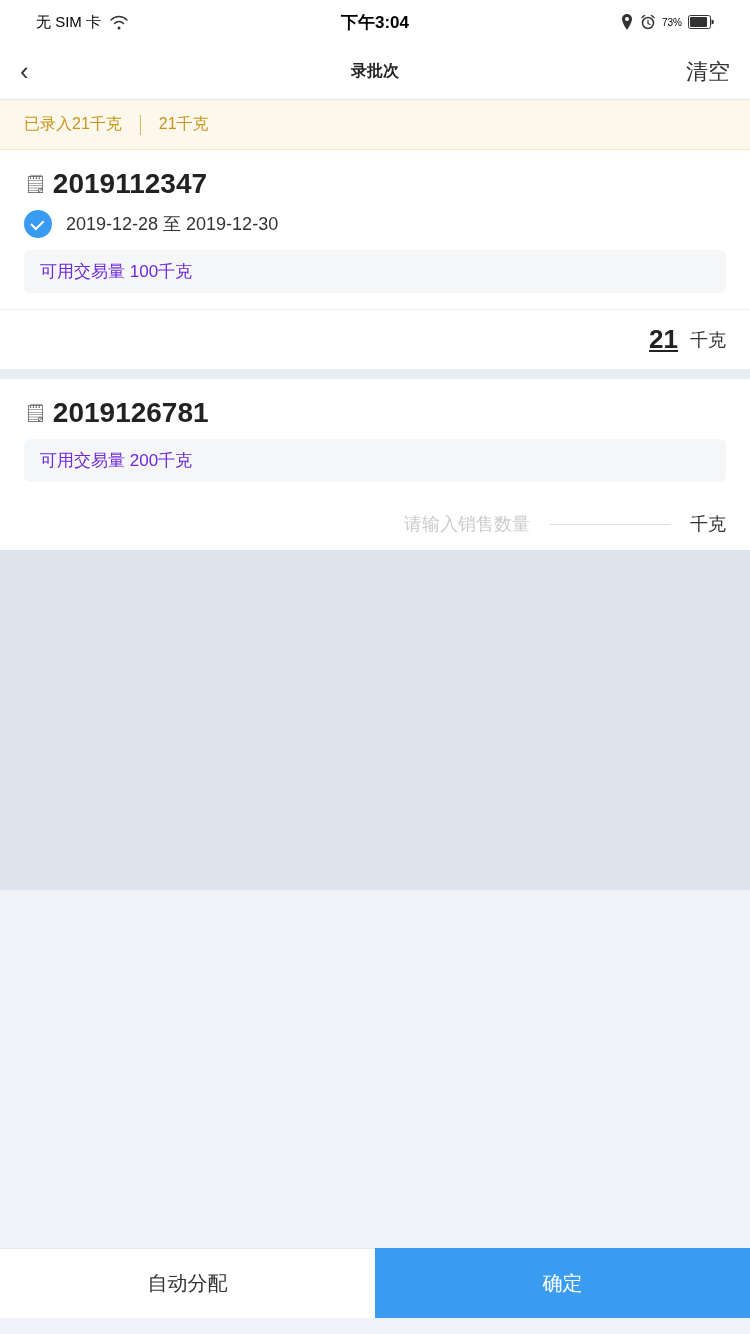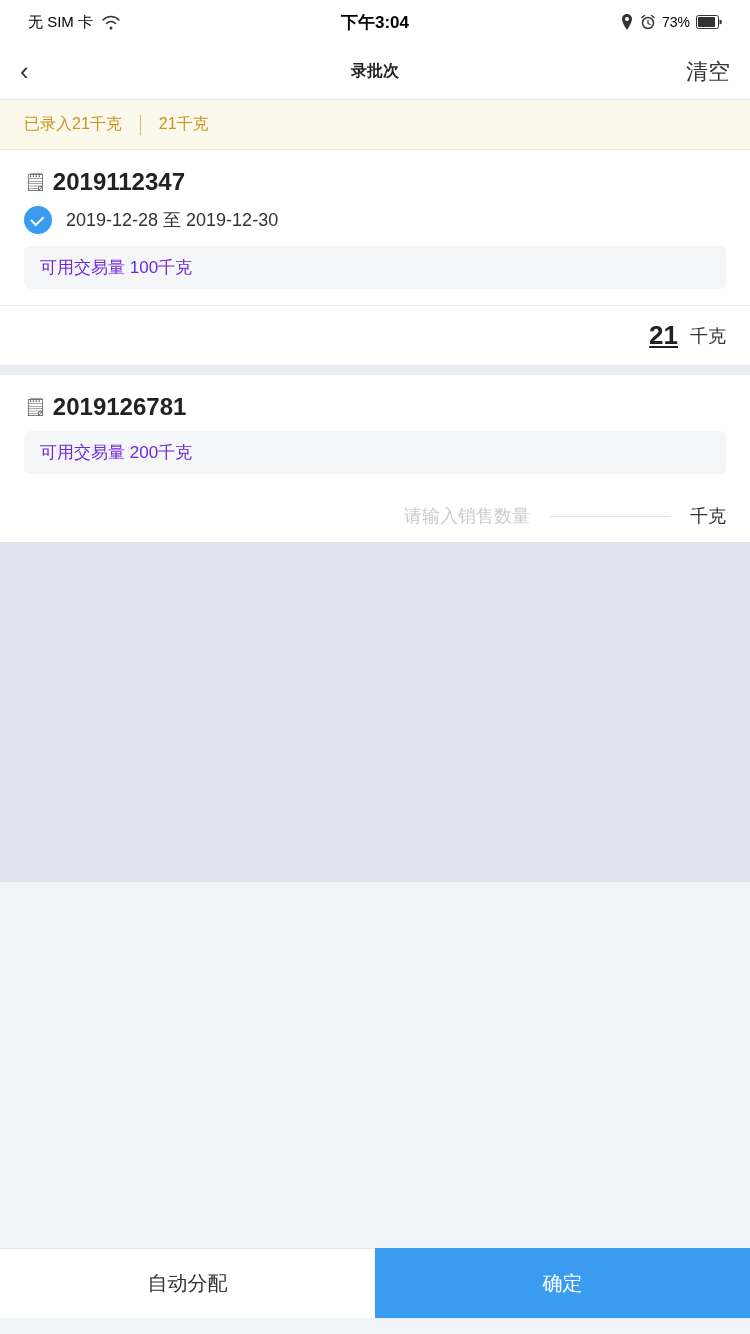--- a/index.html
+++ b/index.html
@@ -14,41 +14,41 @@
     }
 
     
     .status-bar {
       width: 750px;
       height: 44px;
       background: #fff;
       display: flex;
       align-items: center;
       justify-content: space-between;
-      padding: 0 28px;
+      padding: 0 36px;
     }
     .status-left {
       display: flex;
       align-items: center;
       gap: 8px;
       font-size: 15px;
       font-weight: 500;
     }
     .status-center {
       font-size: 17px;
       font-weight: 600;
       position: absolute;
       left: 50%;
       transform: translateX(-50%);
     }
     .status-right {
       display: flex;
       align-items: center;
       gap: 6px;
-      font-size: 14px;
+      font-size: 10px;
     }
 
     
     .nav-bar {
       width: 750px;
       height: 56px;
       background: #fff;
       display: flex;
       align-items: center;
       justify-content: space-between;
@@ -106,21 +106,21 @@
       display: flex;
       align-items: center;
       gap: 6px;
       margin-bottom: 10px;
     }
     .batch-id-icon {
       font-size: 18px;
       color: #555;
     }
     .batch-id-text {
-      font-size: 24px;
+      font-size: 28px;
       font-weight: 600;
       color: #222;
       text-align: right;
     }
     .batch-date-row {
       display: flex;
       align-items: center;
       gap: 14px;
       margin-bottom: 12px;
     }

